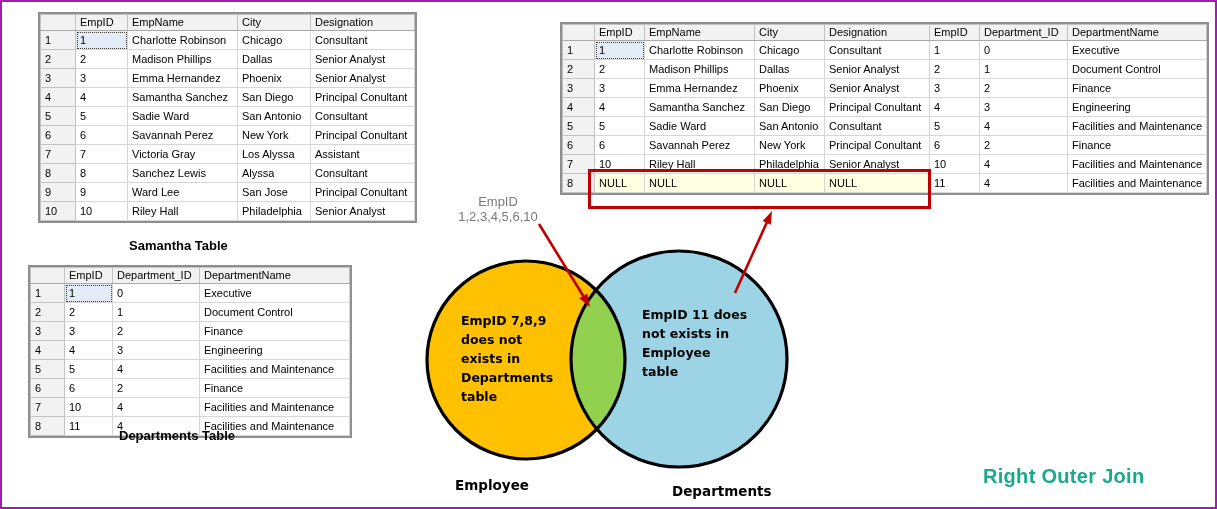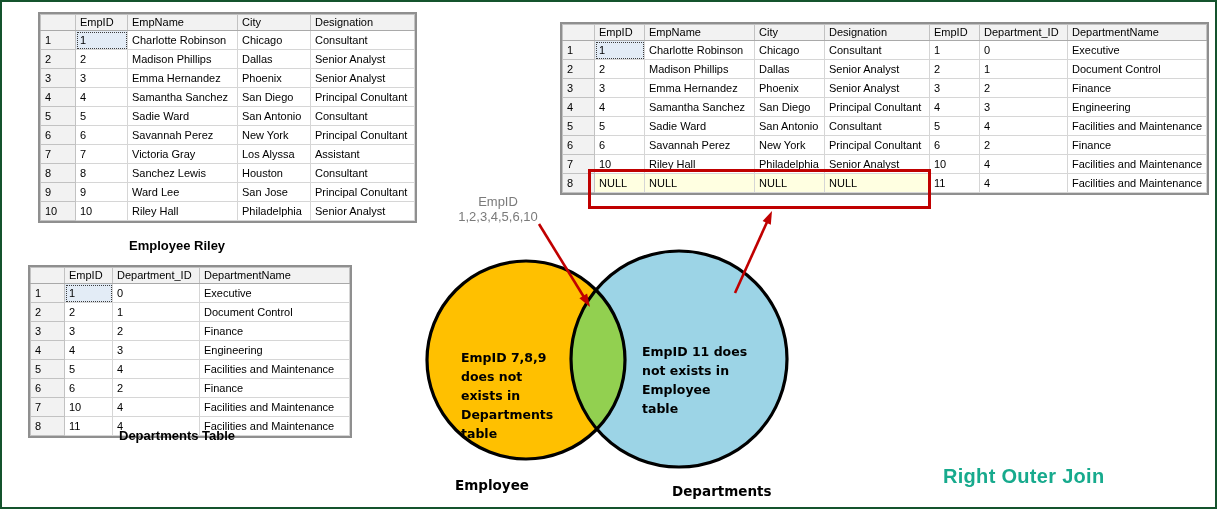--- a/index.html
+++ b/index.html
@@ -1,18 +1,18 @@
 <!DOCTYPE html>
 <html><head>
 <meta charset="utf-8">
 <style>
   html,body{margin:0;padding:0;background:#fff;}
   .canvas{
     position:relative; width:1217px; height:509px; box-sizing:border-box;
-    background:#fff; border:2px solid #14532d; overflow:hidden;
+    background:#fff; border:2px solid #a21caf; overflow:hidden;
     font-family:"Liberation Sans",sans-serif;
   }
   
   .tbl-wrap{position:absolute; border:2px solid #8f8f8f; background:#fff; z-index:1;}
   table.grid{border-collapse:collapse; table-layout:fixed; background:#fff;}
   table.grid th, table.grid td{
     font:11px/13px "Liberation Sans",sans-serif; color:#000;
     border:1px solid #d6d6d6; padding:0 4px; height:18px;
     white-space:nowrap; overflow:hidden; text-align:left; font-weight:normal;
   }
@@ -21,21 +21,21 @@
     border-color:#c2c2c2; border-bottom-color:#a9a9a9;
   }
   table.grid tbody th{background:#f2f2f2; border-color:#c2c2c2;}
   table.grid td.sel{
     background:#e3ecf6; outline:1px dotted #3c3c3c; outline-offset:-2px;
   }
   
   .caption{position:absolute; font:bold 13px "Liberation Sans",sans-serif; color:#000; z-index:1;}
   .venn-label{position:absolute; font:bold 13.5px "DejaVu Sans",sans-serif; color:#000; z-index:3;}
   .venn-text{position:absolute; font:bold 12.5px/19px "DejaVu Sans",sans-serif;
-             color:#000; white-space:pre-line; z-index:3;margin-top:37px;}
+             color:#000; white-space:pre-line; z-index:3;}
   .intersect-label{position:absolute; left:426px; top:192px; width:140px;
              text-align:center; font:13px/15px "Liberation Sans",sans-serif;
              color:#7a7a7a; white-space:pre-line; z-index:3;}
   .join-title{position:absolute; left:941px; top:463px;
              font:bold 20px "Liberation Sans",sans-serif; letter-spacing:.3px; z-index:1;}
   
   .red-box{position:absolute; left:586px; top:167px; width:343px; height:40px;
            box-sizing:border-box; border:3px solid #c00000; z-index:2;}
   
   svg.overlay{position:absolute; left:0; top:0; z-index:2; pointer-events:none;}
@@ -110,41 +110,41 @@
             <th>7</th>
             <td>7</td>
             <td>Victoria Gray</td>
             <td>Los Alyssa</td>
             <td>Assistant</td>
           </tr>
           <tr>
             <th>8</th>
             <td>8</td>
             <td>Sanchez Lewis</td>
-            <td>Houston</td>
+            <td>Alyssa</td>
             <td>Consultant</td>
           </tr>
           <tr>
             <th>9</th>
             <td>9</td>
             <td>Ward Lee</td>
             <td>San Jose</td>
             <td>Principal Conultant</td>
           </tr>
           <tr>
             <th>10</th>
             <td>10</td>
             <td>Riley Hall</td>
             <td>Philadelphia</td>
             <td>Senior Analyst</td>
           </tr>
         </tbody>
       </table>
   </div>
-  <div class="caption" style="left:127px; top:236px;">Employee Riley</div>
+  <div class="caption" style="left:127px; top:236px;">Samantha Table</div>
 
   <div class="tbl-wrap" style="left:26px; top:263px;">
     <table class="grid">
         <colgroup>
           <col style="width: 34px;">
           <col style="width: 48px;">
           <col style="width: 87px;">
           <col style="width: 150px;">
         </colgroup>
         <thead>
@@ -341,15 +341,15 @@
 exists in
 Departments
 table</div>
   <div class="venn-text" style="left:640px; top:303px; width:125px;">EmpID 11 does
 not exists in
 Employee
 table</div>
   <div class="venn-label" style="left:453px; top:475px;">Employee</div>
   <div class="venn-label" style="left:670px; top:481px;">Departments</div>
 
-  <div class="join-title" style="color: rgb(23, 170, 141);">Right Outer Join</div>
+  <div class="join-title" style="color: rgb(23, 170, 141); margin-left: 40px;">Right Outer Join</div>
 
 </div>
 
 </body></html>

